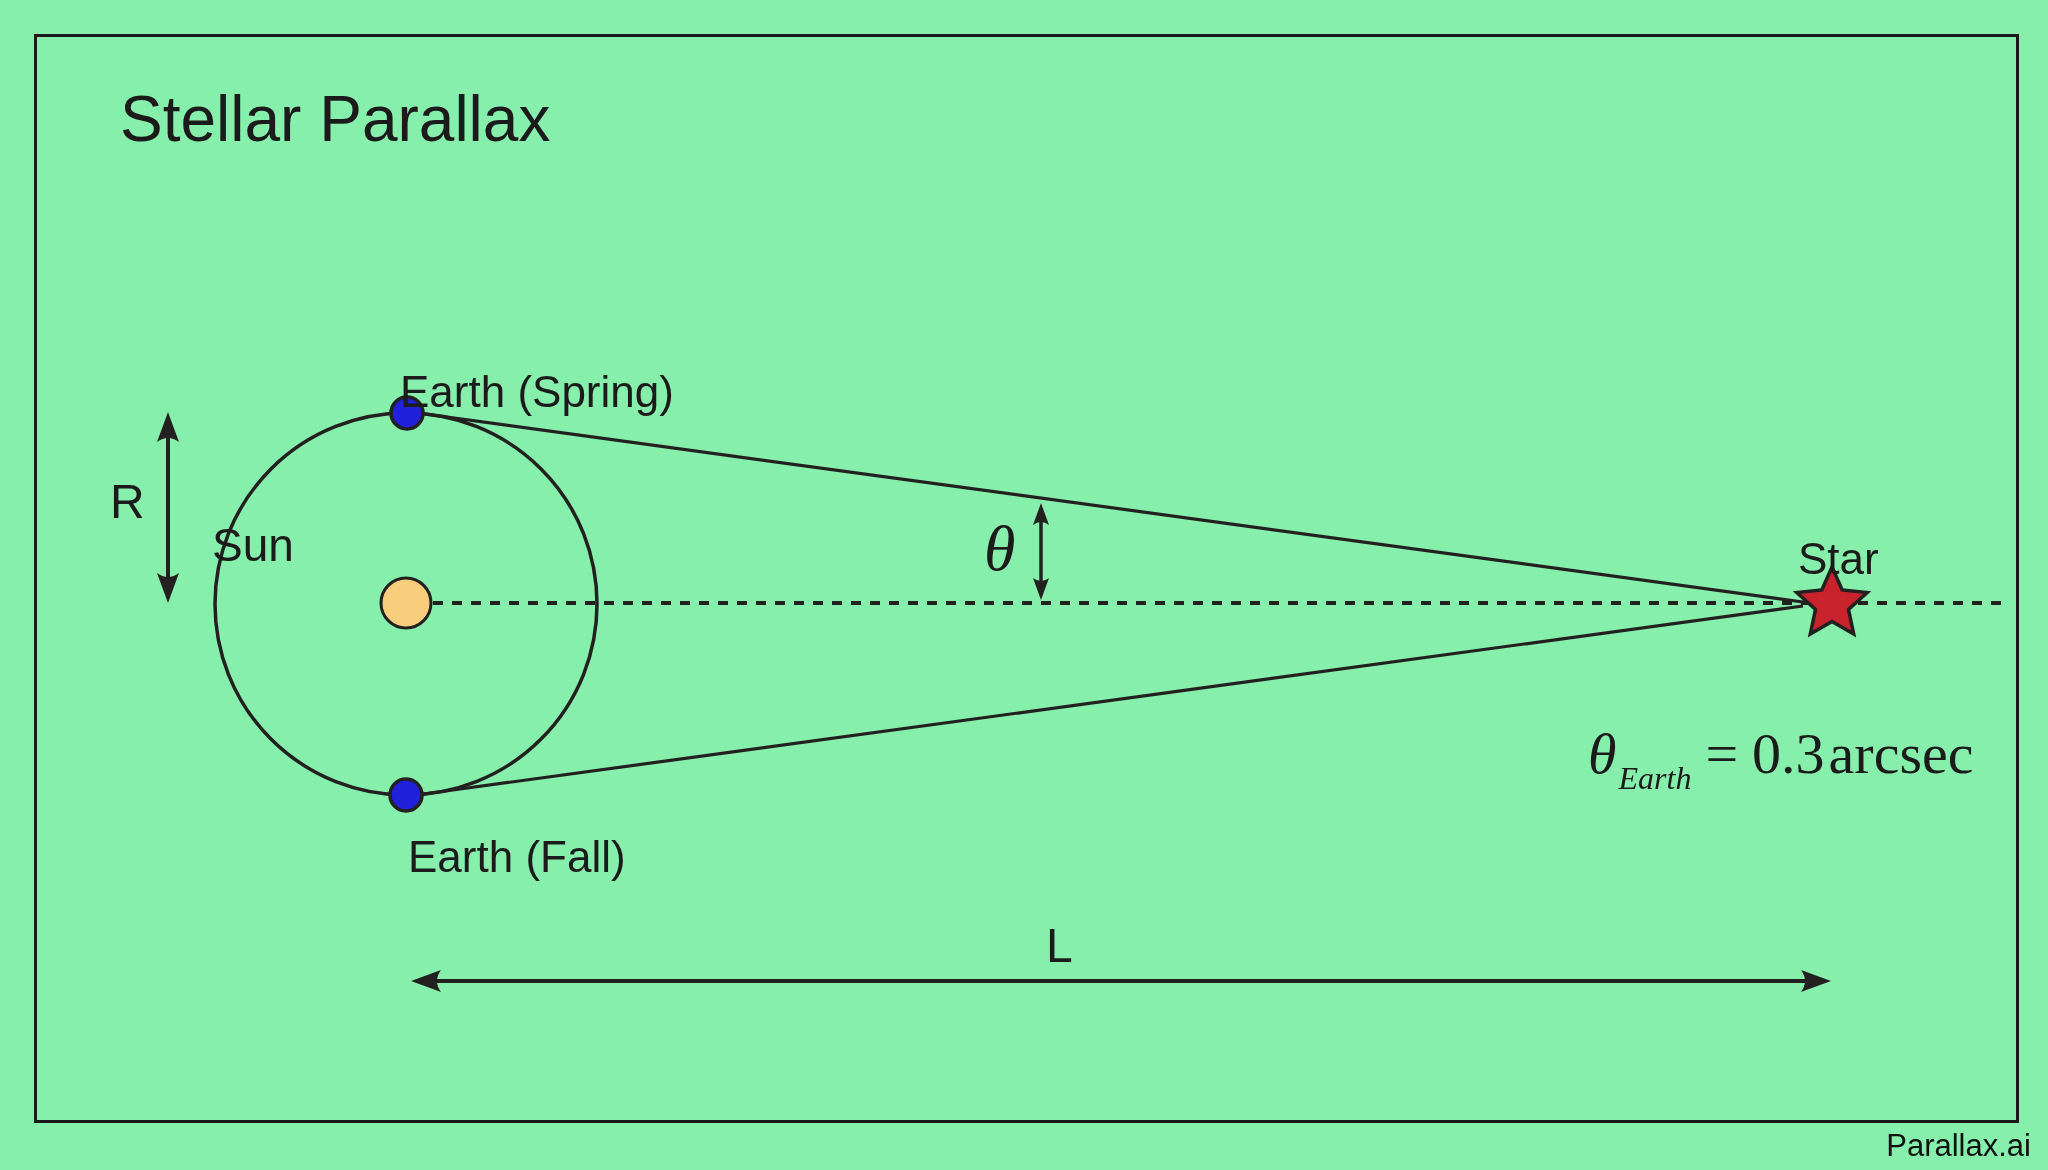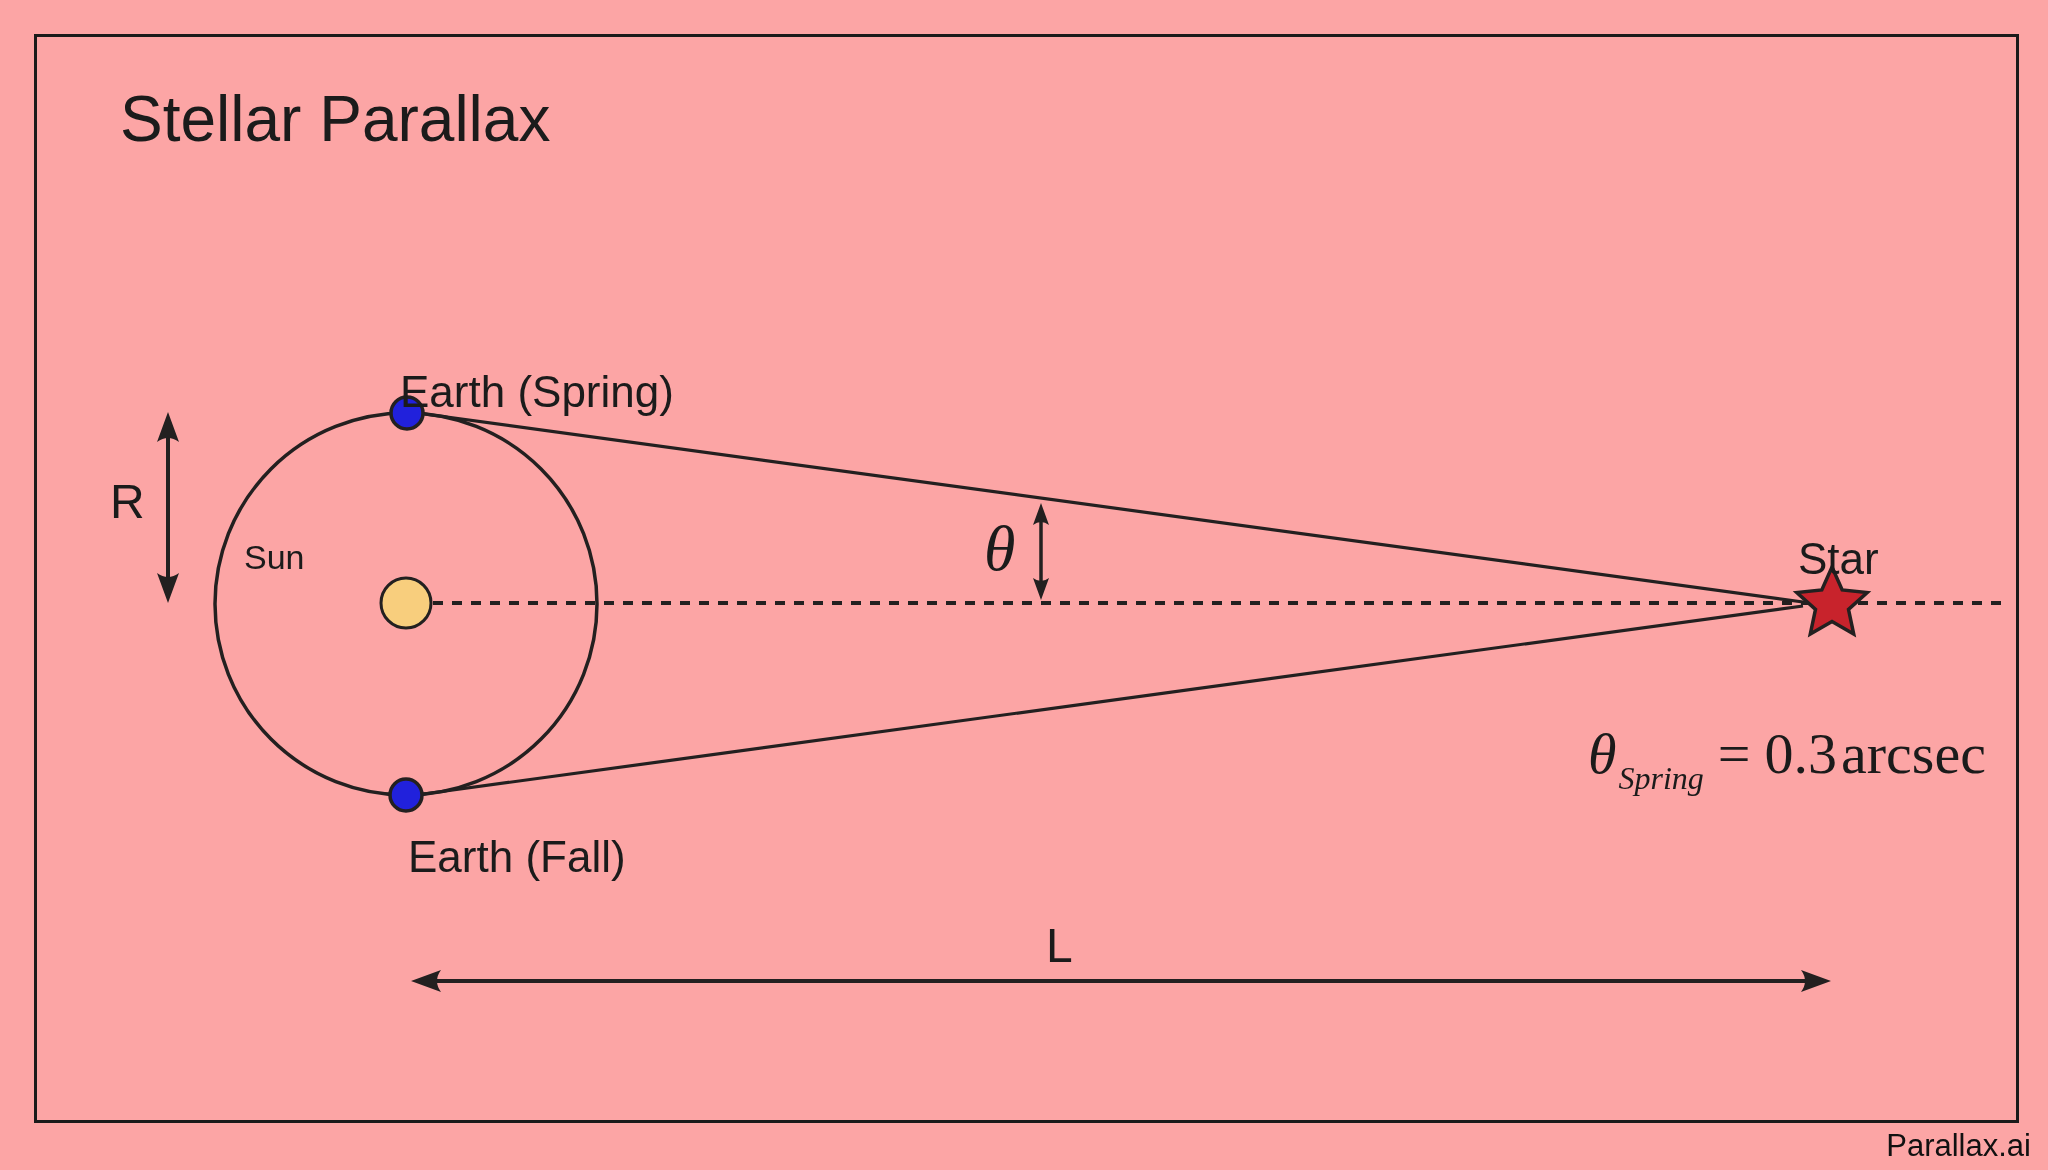--- a/index.html
+++ b/index.html
@@ -1,29 +1,29 @@
 <!DOCTYPE html>
 <html><head>
 <meta charset="utf-8">
 <style>
   html,body{margin:0;padding:0;background:#ffffff;}
   .canvas{
-    position:relative;width:2048px;height:1170px;background:#fca5a5;overflow:hidden;
+    position:relative;width:2048px;height:1170px;background:#86efac;overflow:hidden;
     font-family:"Liberation Sans",sans-serif;color:#1b1b1b;
   }
   .frame{
     position:absolute;left:34px;top:34px;width:1985px;height:1089px;
     border:3px solid #1a1a1a;box-sizing:border-box;background:transparent;
   }
   svg.diagram{position:absolute;left:0;top:0;width:2048px;height:1170px;}
   .lbl{position:absolute;white-space:nowrap;}
   .title{left:120px;top:82px;font-size:64px;font-weight:500;letter-spacing:0px;}
   .earth-spring{left:400px;top:322px;font-size:44px;margin-top:45px;}
   .earth-fall{left:408px;top:832px;font-size:44px;}
-  .sun-label{left:244px;top:518px;font-size:34px;margin-top:20px;}
+  .sun-label{left:212px;top:518px;font-size:46px;}
   .star-label{left:1798px;top:534px;font-size:44px;}
   .r-label{left:110px;top:474px;font-size:48px;}
   .l-label{left:1046px;top:918px;font-size:48px;}
   .theta-label{left:984px;top:512px;font-size:64px;font-family:"Liberation Serif",serif;font-style:italic;}
   .formula{left:985px;top:328px;font-size:60px;font-family:"Liberation Serif",serif;}
   .formula .fn{font-style:normal;}
   .formula .it{font-style:italic;}
   .formula .theta{margin-left:8px;}
   .formula .eq{margin:0 16px;font-style:normal;}
   .measurement{left:1588px;top:720px;font-size:58px;font-family:"Liberation Serif",serif;}
@@ -80,18 +80,18 @@
   <div class="lbl earth-spring">Earth (Spring)</div>
   <div class="lbl earth-fall">Earth (Fall)</div>
   <div class="lbl sun-label">Sun</div>
   <div class="lbl star-label">Star</div>
   <div class="lbl r-label">R</div>
   <div class="lbl l-label">L</div>
   <div class="lbl theta-label">θ</div>
 
 
   <div class="lbl measurement">
-    <span class="it">θ</span><span class="sub">Spring</span><span class="eq">=</span><span>0.3</span><span class="unit">arcsec</span>
+    <span class="it">θ</span><span class="sub">Earth</span><span class="eq">=</span><span>0.3</span><span class="unit">arcsec</span>
   </div>
 
   <div class="watermark">Parallax.ai</div>
 
 </div>
 
 </body></html>

